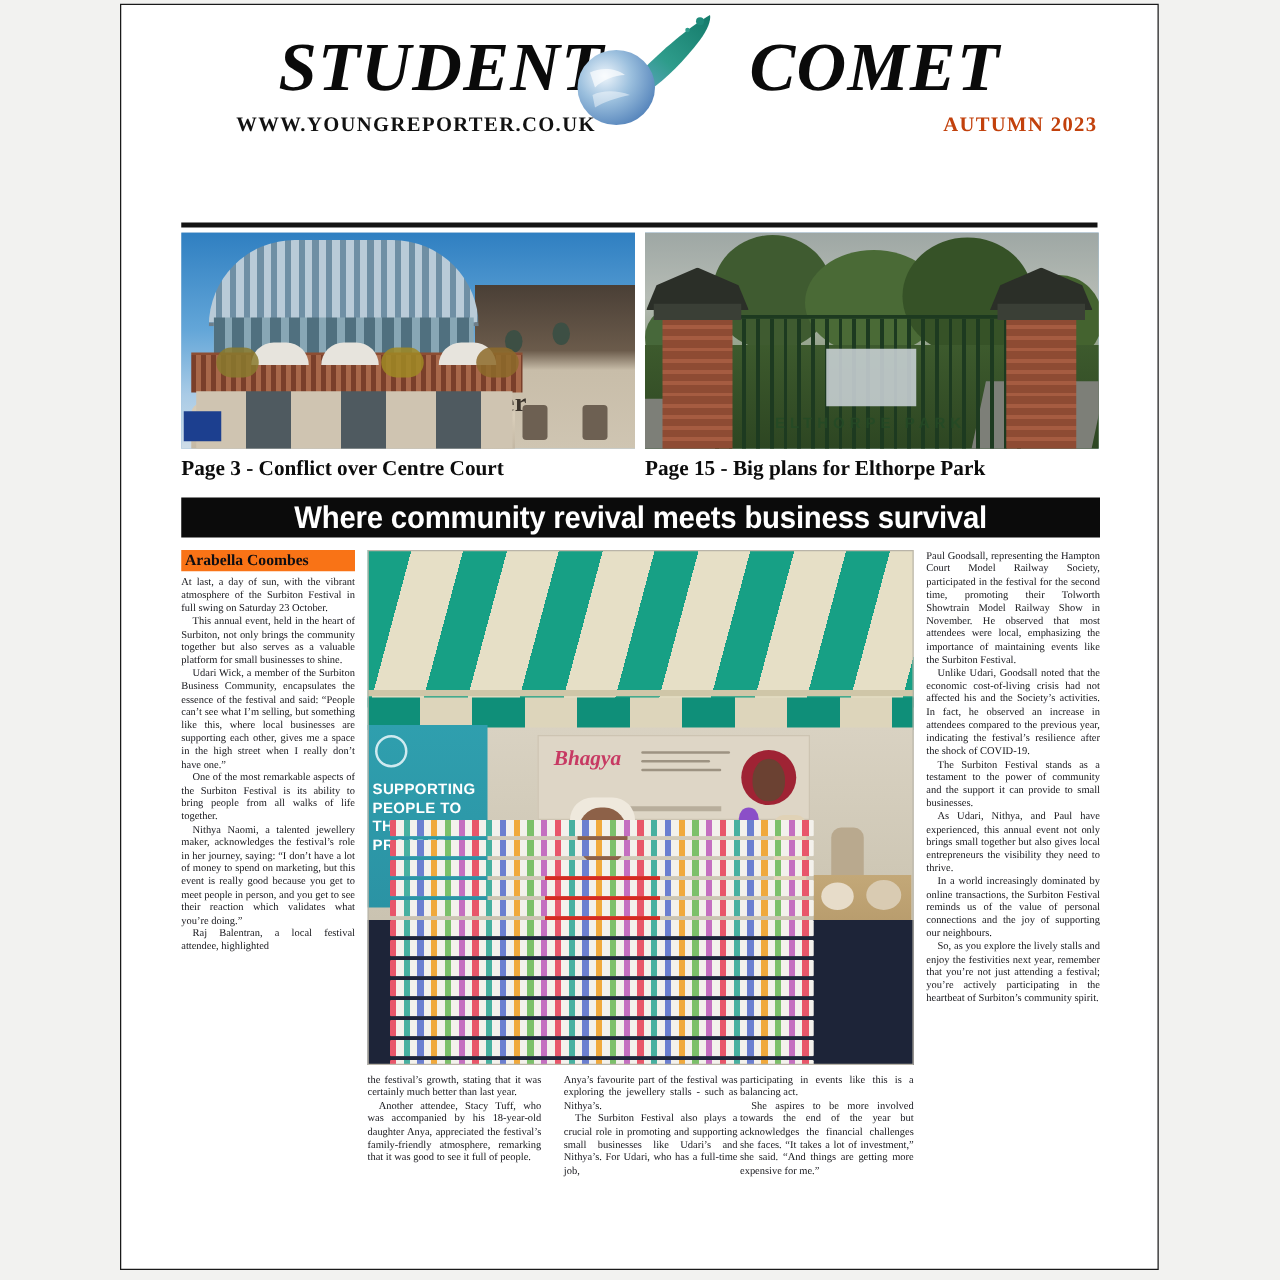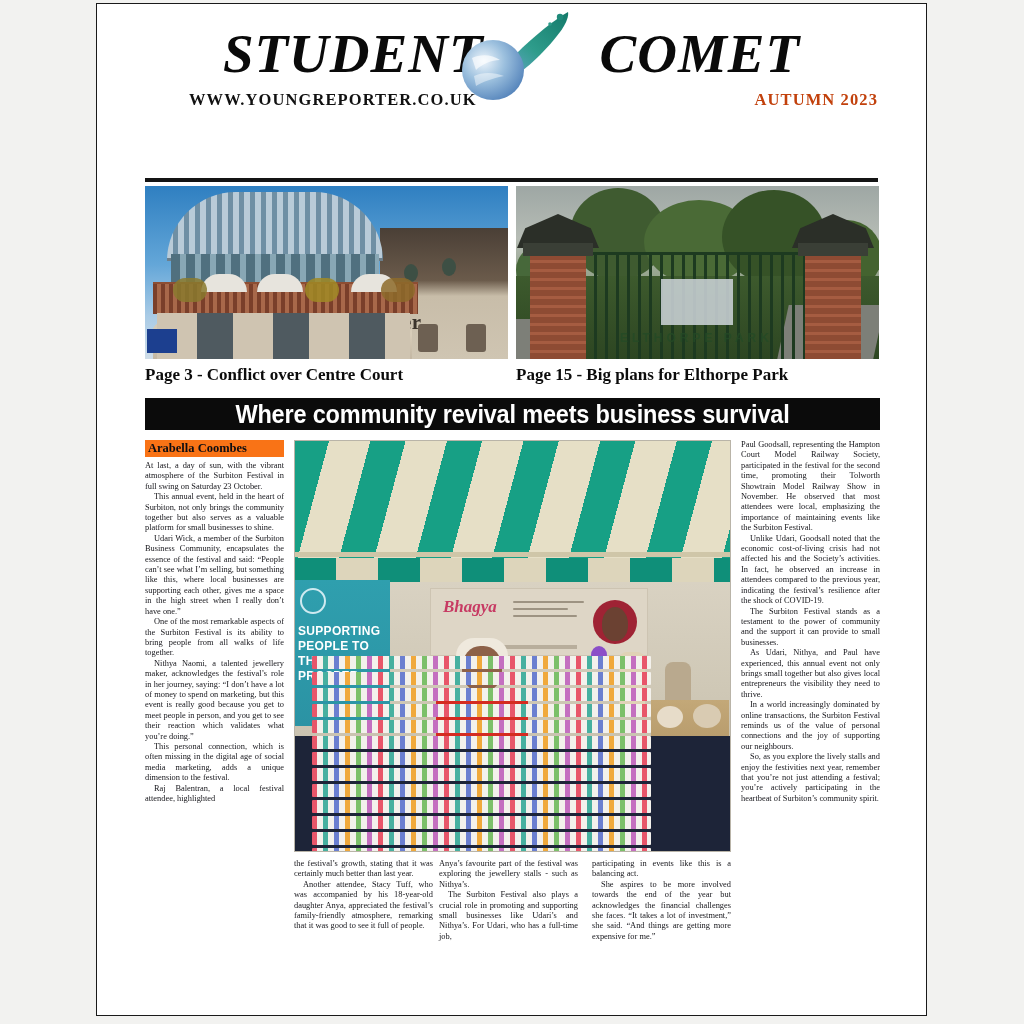--- a/index.html
+++ b/index.html
@@ -154,21 +154,21 @@
     font-family:"Liberation Serif", serif;
     font-size:8.4px;line-height:10.4px;
     text-align:justify;
     color:#15151a;
     hyphens:auto;
   }
   .col p{margin:0;text-indent:9px;}
   .col p.first{text-indent:0;}
   .c1{left:0;}
   .c2{left:149px;top:419px;width:139px;}
-  .c3{left:294px;top:419px;width:139px;}
+  .c3{left:306px;top:419px;width:139px;}
   .c4{left:447px;top:419px;width:139px;}
   .c5{left:596px;width:139px;}
   .byline{
     position:absolute;left:0;top:0;width:139px;height:17px;
     background:#f97316;
   }
   .byline span{
     display:block;padding:0 3px;line-height:17px;
     font-family:"Liberation Serif", serif;font-weight:bold;font-size:12.5px;
     color:#0d0d12;white-space:nowrap;
@@ -355,21 +355,20 @@
     <div class="col c1">
       <div class="byline">
         <span>Arabella Coombes</span>
       </div>
       <div class="body">
         <p class="first">At last, a day of sun, with the vibrant atmosphere of the Surbiton Festival in full swing on Saturday 23 October.</p>
         <p>This annual event, held in the heart of Surbiton, not only brings the community together but also serves as a valuable platform for small businesses to shine.</p>
         <p>Udari Wick, a member of the Surbiton Business Community, encapsulates the essence of the festival and said: “People can’t see what I’m selling, but something like this, where local businesses are supporting each other, gives me a space in the high street when I really don’t have one.”</p>
         <p>One of the most remarkable aspects of the Surbiton Festival is its ability to bring people from all walks of life together.</p>
         <p>Nithya Naomi, a talented jewellery maker, acknowledges the festival’s role in her journey, saying: “I don’t have a lot of money to spend on marketing, but this event is really good because you get to meet people in person, and you get to see their reaction which validates what you’re doing.”</p>
-        <p>This personal connection, which is often missing in the digital age of social media marketing, adds a unique dimension to the festival.</p>
         <p>Raj Balentran, a local festival attendee, highlighted</p>
       </div>
     </div>
 
     <div class="mainphoto">
       <div class="mp-canopy"></div>
       <div class="mp-bar"></div>
       <div class="mp-canopy2"></div>
       <div class="mp-bg"></div>
 

